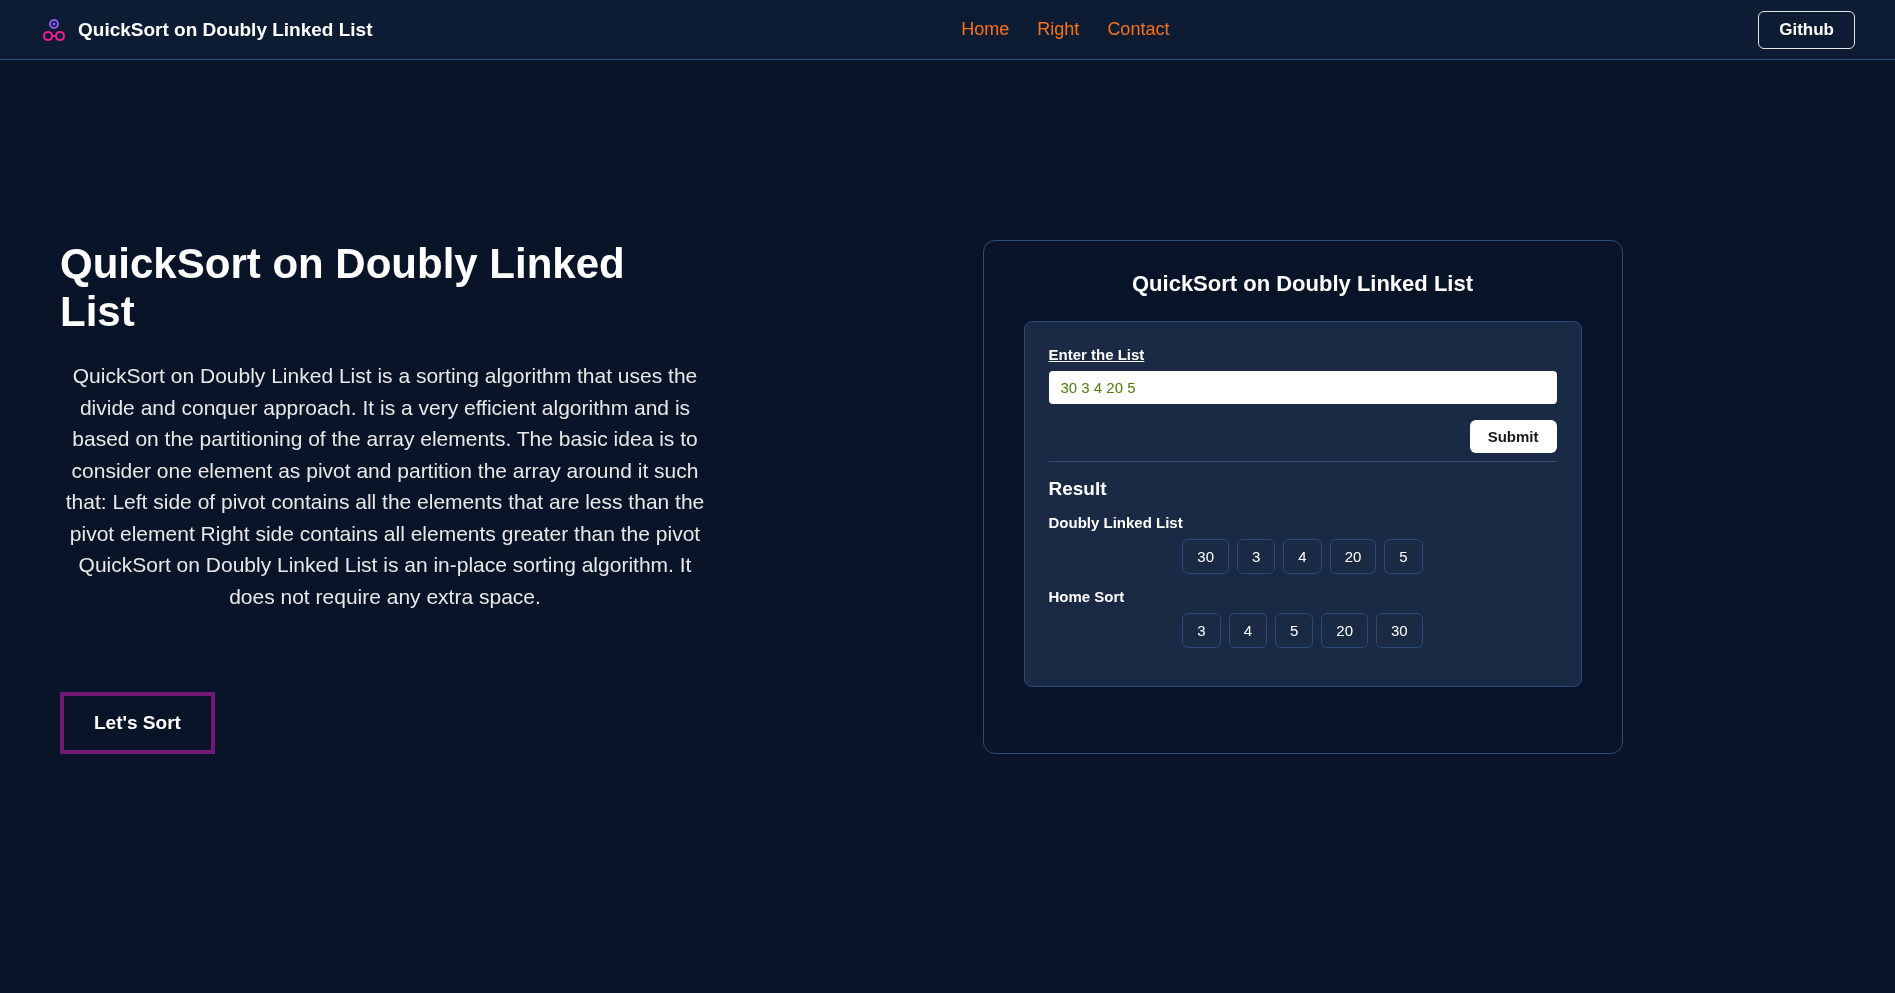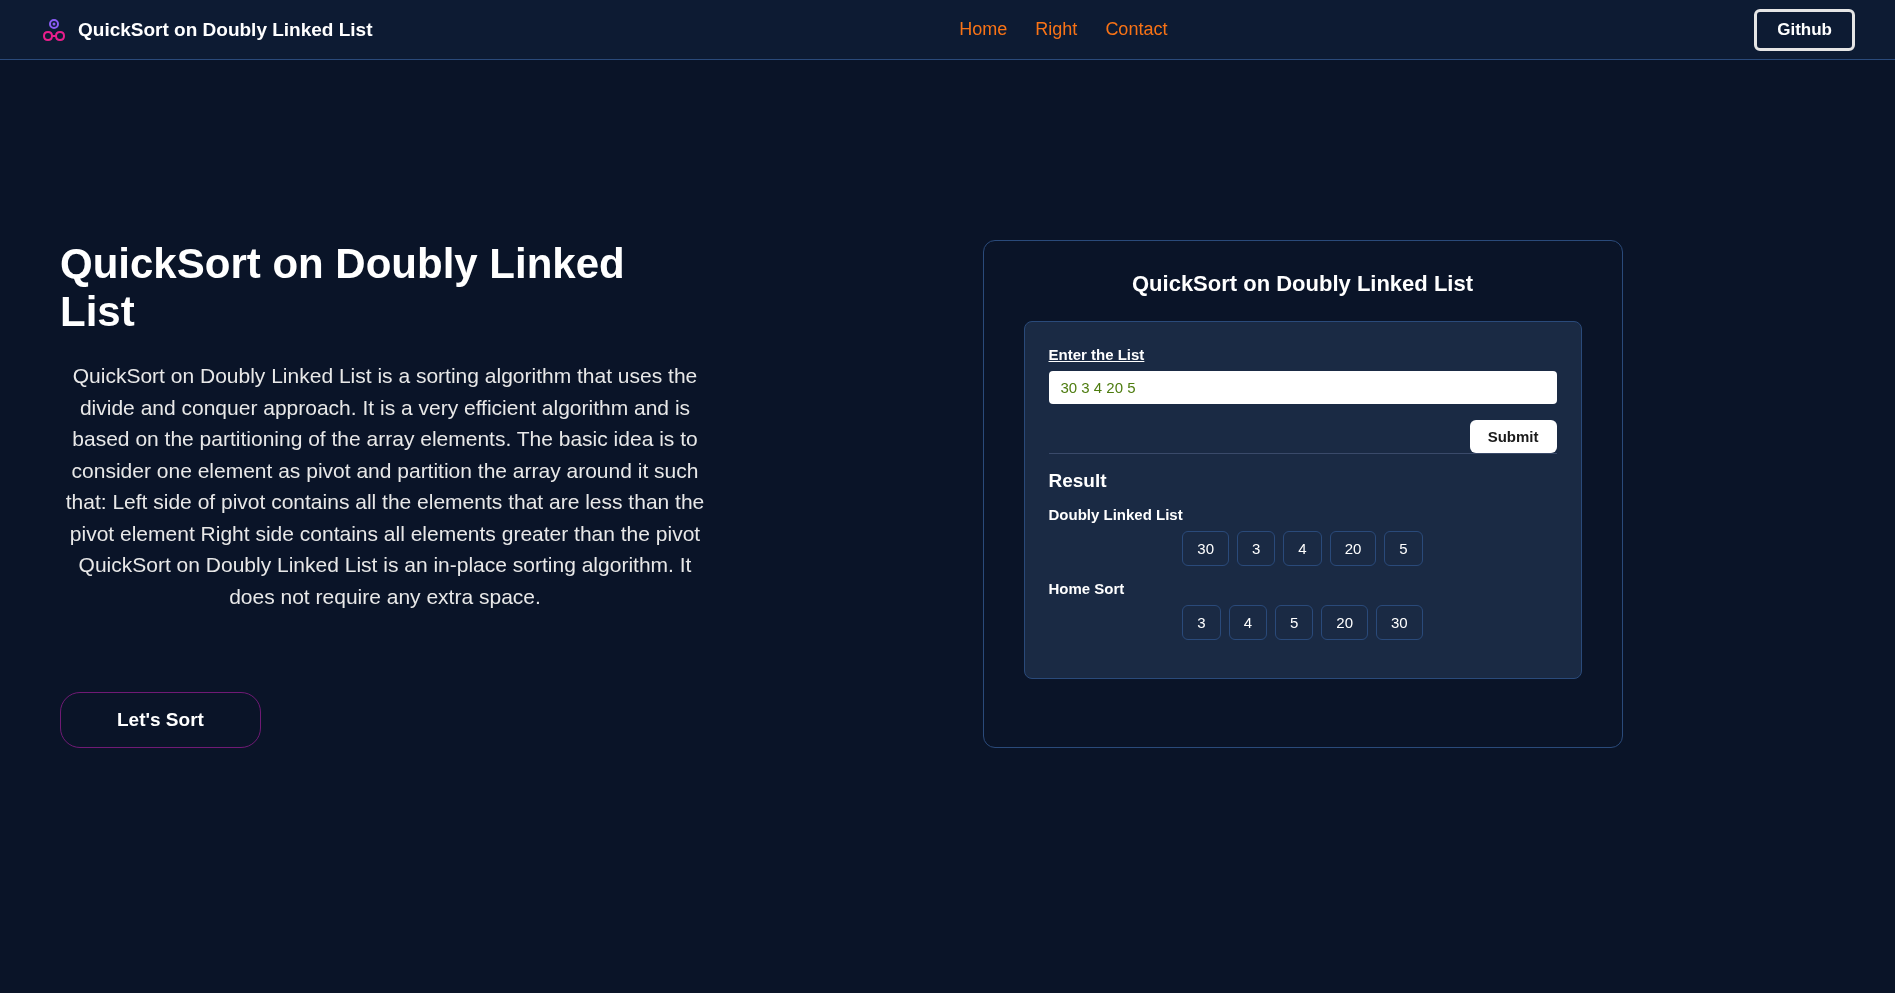--- a/index.html
+++ b/index.html
@@ -47,21 +47,21 @@
       color: #f97316;
       font-size: 18px;
       font-weight: 500;
       cursor: pointer;
     }
     .navbar-right {
       display: flex;
     }
     .github-button {
       background-color: transparent;
-      border: 3px solid #e5e5e5;
+      border: 1px solid #e5e5e5;
       color: #ffffff;
       padding: 8px 20px;
       font-size: 17px;
       font-weight: 600;
       border-radius: 6px;
       cursor: pointer;
     }
     .main-content {
       display: flex;
       padding: 180px 60px 60px 60px;
@@ -79,26 +79,26 @@
     }
     .description {
       font-size: 21px;
       line-height: 1.5;
       color: #e8e8e8;
       margin-bottom: 80px;
       text-align: center;
     }
     .lets-sort-button {
       background-color: transparent;
-      border: 1px solid #701a75;
-      color: #ffffff;
-      padding: 16px 56px;
+      border: 4px solid #701a75;
+      color: #ffffff;
+      padding: 16px 30px;
       font-size: 19px;
       font-weight: 600;
-      border-radius: 20px;
+      border-radius: 0;
       cursor: pointer;
     }
     .right-section {
       flex: 1;
       display: flex;
       justify-content: center;
     }
     .card {
       border: 1px solid #2a4a7a;
       border-radius: 12px;
@@ -130,21 +130,21 @@
       font-size: 15px;
       border: none;
       border-radius: 4px;
       background-color: #ffffff;
       color: #4d7c0f;
       margin-bottom: 16px;
     }
     .submit-row {
       display: flex;
       justify-content: flex-end;
-      padding-bottom: 0;
+      padding-bottom: 8px;
       border-bottom: 1px solid #3a4a6a;
     }
     .submit-button {
       background-color: #ffffff;
       color: #1a1a1a;
       border: none;
       padding: 8px 18px;
       font-size: 15px;
       font-weight: 600;
       border-radius: 6px;

